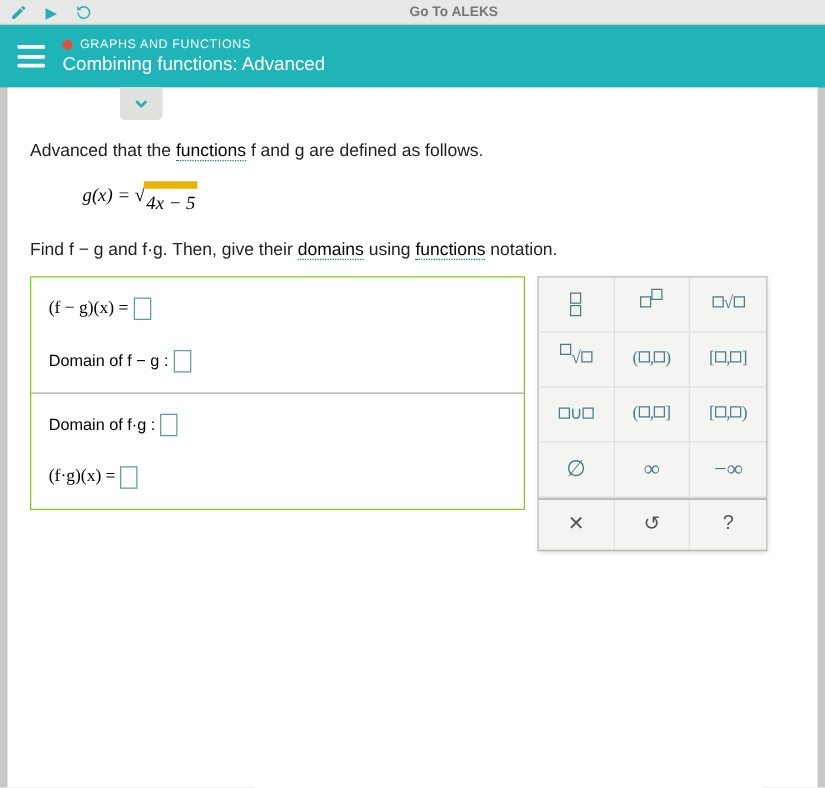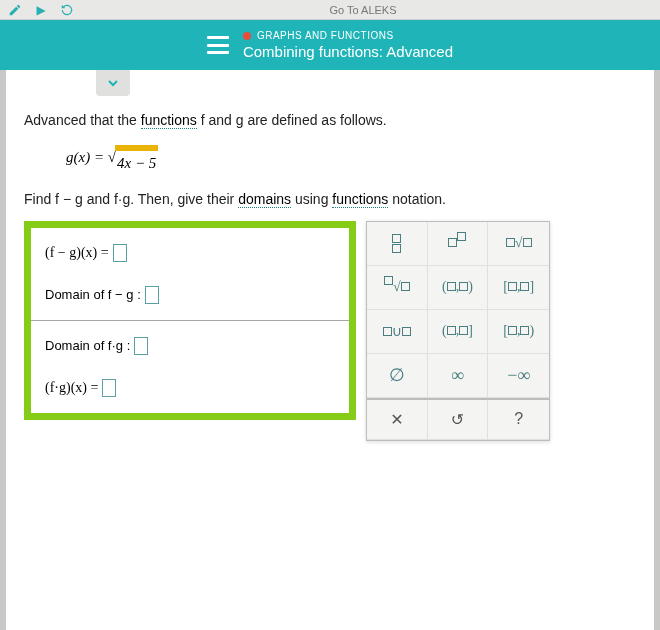--- a/index.html
+++ b/index.html
@@ -30,29 +30,29 @@
       color: #26b0b3;
       display: inline-flex;
       align-items: center;
       justify-content: center;
     }
     .go-to {
       flex: 1;
       text-align: center;
       font-size: 11px;
       color: #777;
+      font-weight: bold;
     }
     .header {
       background: #1fb5b8;
       color: #fff;
       padding: 10px 14px;
       display: flex;
       align-items: center;
       gap: 14px;
-      justify-content: center;
     }
     .hamburger {
       width: 22px;
       height: 18px;
       display: flex;
       flex-direction: column;
       justify-content: space-between;
       cursor: pointer;
     }
     .hamburger span {
@@ -129,22 +129,22 @@
       font-size: 14px;
       color: #222;
       margin-bottom: 14px;
     }
     .work-area {
       display: flex;
       gap: 10px;
       align-items: flex-start;
     }
     .answer-table {
-      border: 7px solid #84cc16;
-      width: 332px;
+      border: 1px solid #84cc16;
+      width: 396px;
     }
     .answer-row {
       padding: 16px 14px;
       border-bottom: 1px solid #a7a7a5;
       font-size: 14px;
       font-family: 'Times New Roman', serif;
       min-height: 60px;
       display: flex;
       flex-direction: column;
       justify-content: center;

